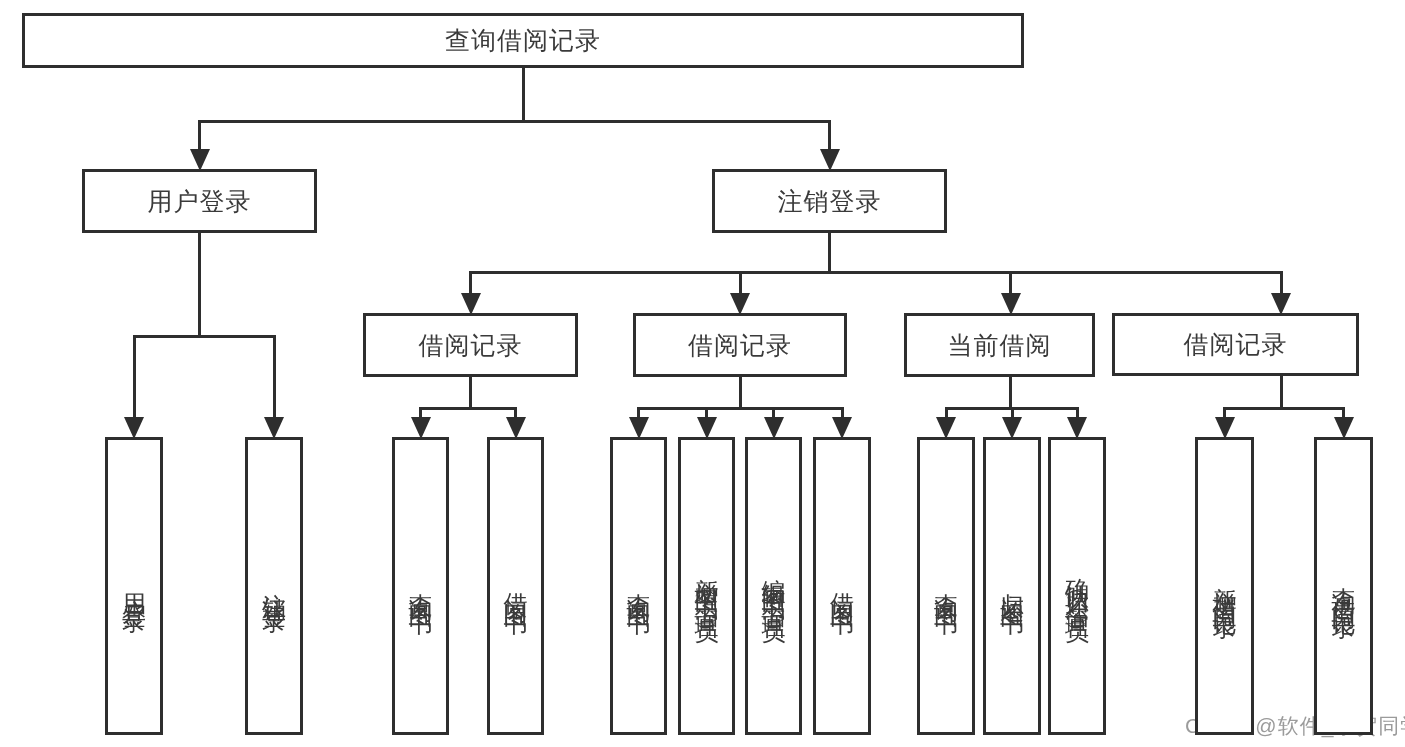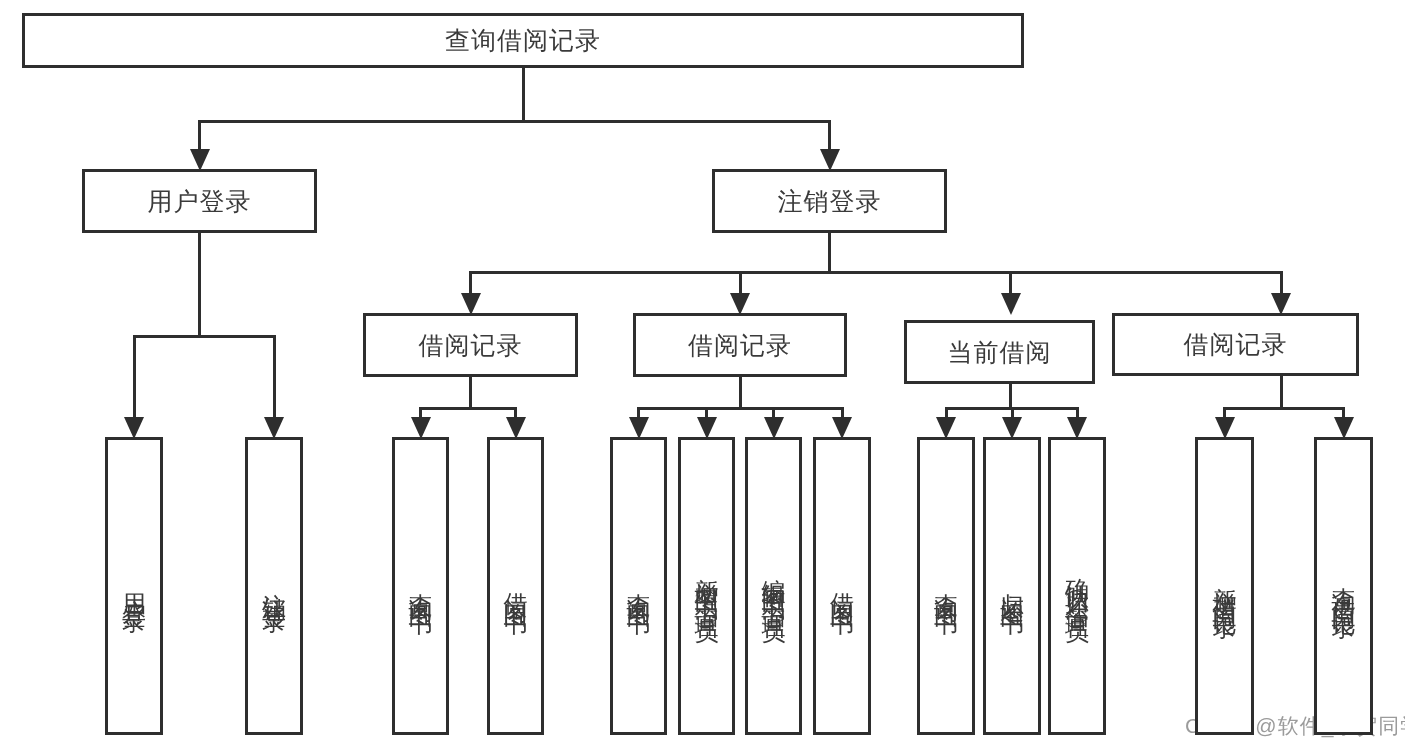--- a/index.html
+++ b/index.html
@@ -129,21 +129,21 @@
     </div>
     <div class="node h" style="left: 712px; top: 169px; width: 235px; height: 64px;">
       <span class="label">注销登录</span>
     </div>
     <div class="node h" style="left: 363px; top: 313px; width: 215px; height: 64px;">
       <span class="label">借阅记录</span>
     </div>
     <div class="node h" style="left: 633px; top: 313px; width: 214px; height: 64px;">
       <span class="label">借阅记录</span>
     </div>
-    <div class="node h" style="left: 904px; top: 320px; width: 191px; height: 64px;">
+    <div class="node h" style="left: 904px; top: 313px; width: 191px; height: 64px;">
       <span class="label">当前借阅</span>
     </div>
     <div class="node h" style="left: 1112px; top: 313px; width: 247px; height: 63px;">
       <span class="label">借阅记录</span>
     </div>
     <div class="node v" style="left: 105px; top: 437px; width: 58px; height: 298px;">
       <span class="label">用户登录</span>
     </div>
     <div class="node v" style="left: 245px; top: 437px; width: 58px; height: 298px;">
       <span class="label">注销登录</span>

